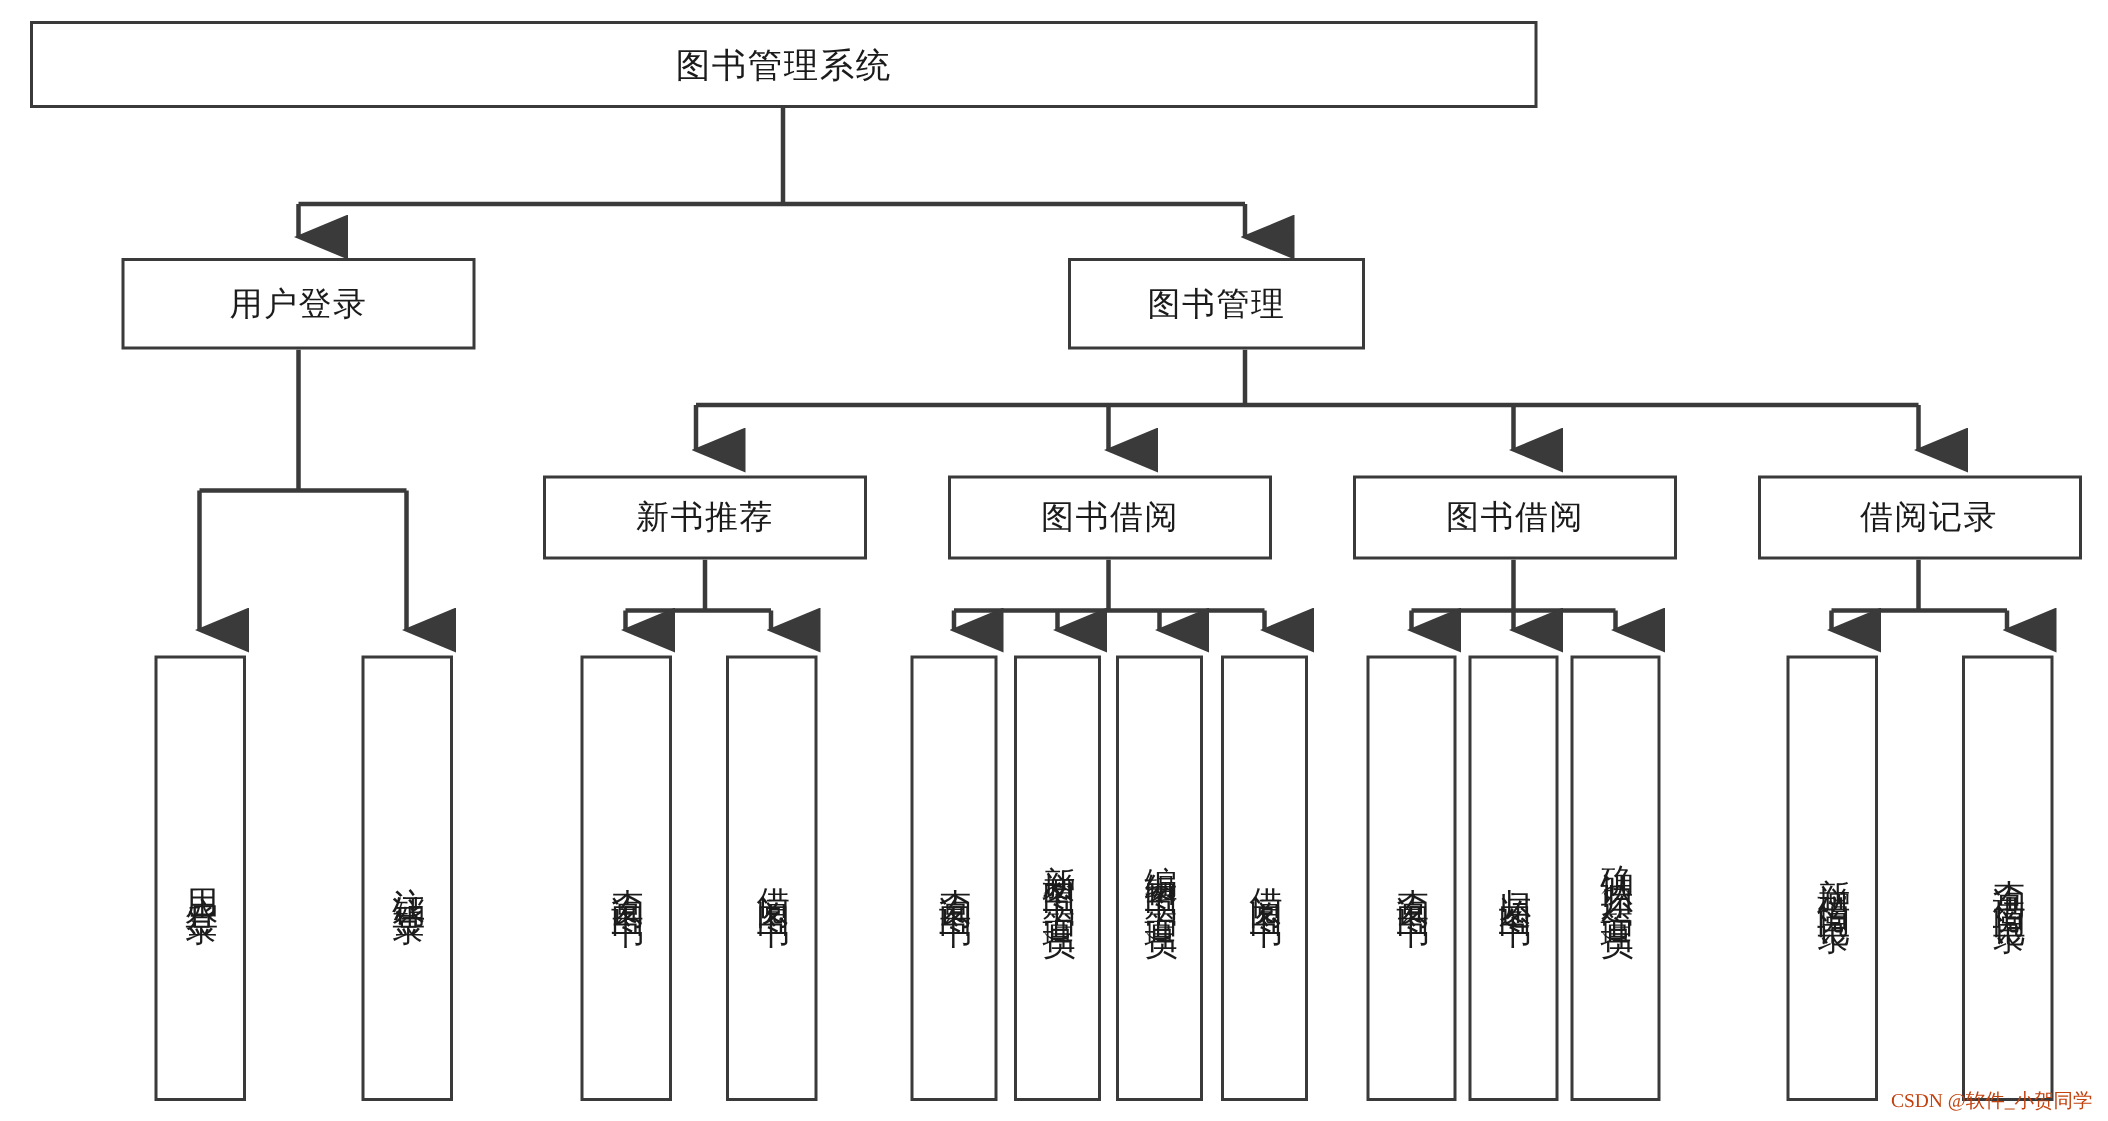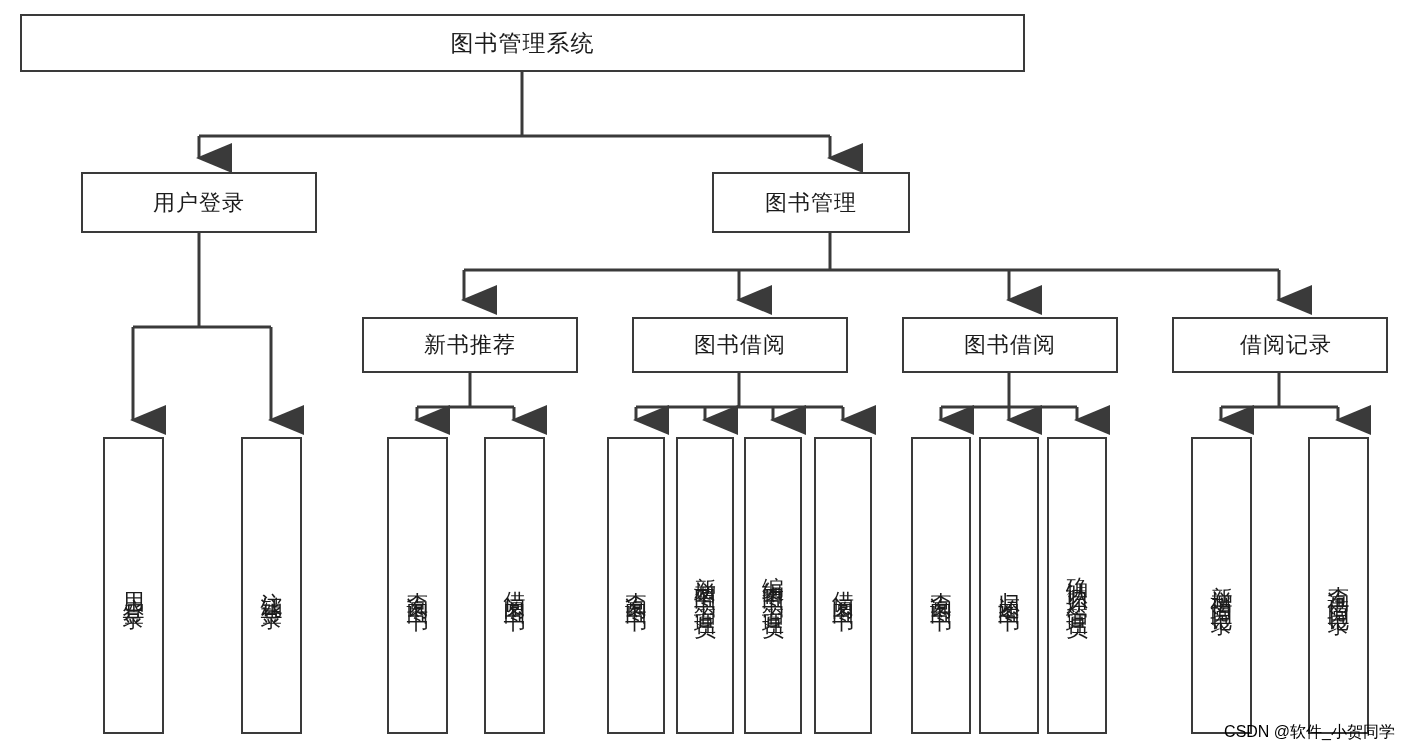--- a/index.html
+++ b/index.html
@@ -49,25 +49,25 @@
     line-height: 1;
     white-space: nowrap;
   }
   .node.root {
     font-size: 23px;
   }
   .watermark {
     position: absolute;
     right: 10px;
     bottom: 4px;
-    font-size: 16px;
-    color: #000000;
+    font-size: 13px;
+    color: #c2410c;
     z-index: 3;
     white-space: nowrap;
-    font-family: Liberation Sans, sans-serif;
+    font-family: Liberation Serif, serif;
   }
 </style>
 </head>
 <body>
 
 <div id="canvas">
 
   <svg id="wires" viewBox="0 0 1405 747" xmlns="http://www.w3.org/2000/svg">
     <defs>
       <marker id="arrow" viewBox="0 0 10 12" refX="5" refY="11" markerWidth="10" markerHeight="12" orient="auto-start-reverse">

